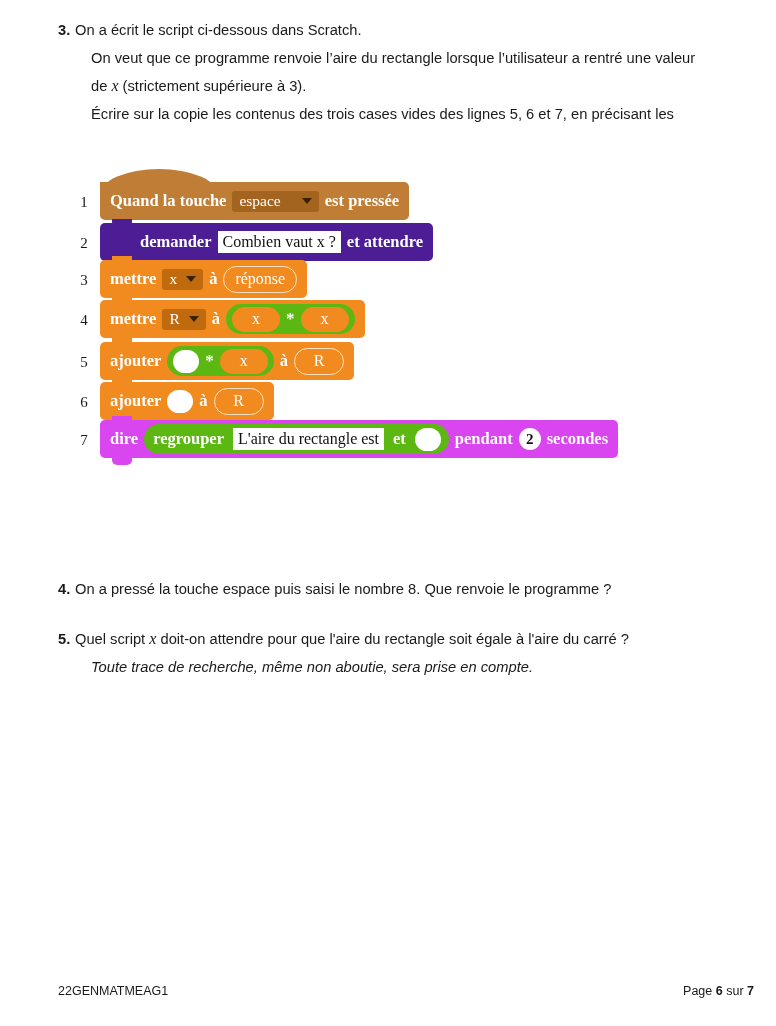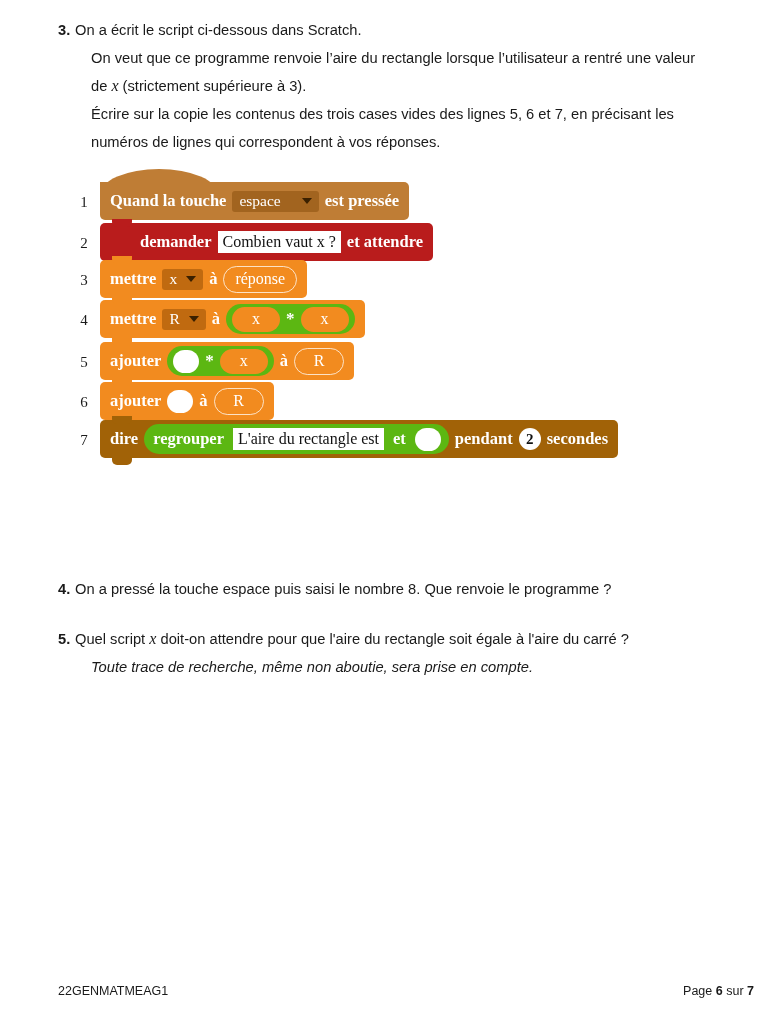--- a/index.html
+++ b/index.html
@@ -248,43 +248,40 @@
     </div>
     <div class="q-line q-body">
       <span>On veut que ce programme renvoie l’aire du rectangle lorsque l’utilisateur a rentré une valeur</span>
     </div>
     <div class="q-line q-body">
       <span>de </span><span class="mathvar">x</span><span> (strictement supérieure à 3).</span>
     </div>
     <div class="q-line q-body">
       <span>Écrire sur la copie les contenus des trois cases vides des lignes 5, 6 et 7, en précisant les</span>
     </div>
-    <div class="q-line q-body">
-      <span>numéros de lignes qui correspondent à vos réponses.</span>
-    </div>
   </div>
 
   <div id="scratch-script">
 
     <div class="srow" style="top:0px;">
       <div class="lineno">1</div>
       <div class="hat-cap" style="background:#bf7d35;"></div>
       <div class="blk hat" style="background:#bf7d35;">
         <span>Quand la touche</span>
         <span class="dropdown" style="background:#a2641f;gap:21px;">
           <span>espace</span>
           <span class="dd-arrow"></span>
         </span>
         <span>est pressée</span>
       </div>
     </div>
 
     <div class="srow" style="top:41px;">
       <div class="lineno">2</div>
-      <div class="blk stack" style="background:#b91c1c;padding-left:40px;">
+      <div class="blk stack" style="background:#4c1d95;padding-left:40px;">
         <span>demander</span>
         <span class="textfield">Combien vaut x ?</span>
         <span>et attendre</span>
       </div>
     </div>
 
     <div class="srow" style="top:78px;">
       <div class="lineno">3</div>
       <div class="blk stack" style="background:#f28b1f;">
         <span>mettre</span>
@@ -333,21 +330,21 @@
       <div class="blk stack" style="background:#f28b1f;">
         <span>ajouter</span>
         <span class="oval-empty"></span>
         <span>à</span>
         <span class="reporter outline">R</span>
       </div>
     </div>
 
     <div class="srow" style="top:238px;">
       <div class="lineno">7</div>
-      <div class="blk stack" style="background:#a16207;">
+      <div class="blk stack" style="background:#d946ef;">
         <span>dire</span>
         <span class="op join" style="background:#5cb712;">
           <span class="lbl">regrouper</span>
           <span class="textfield">L'aire du rectangle est</span>
           <span class="lbl">et</span>
           <span class="oval-empty"></span>
         </span>
         <span>pendant</span>
         <span class="num-oval">2</span>
         <span>secondes</span>

